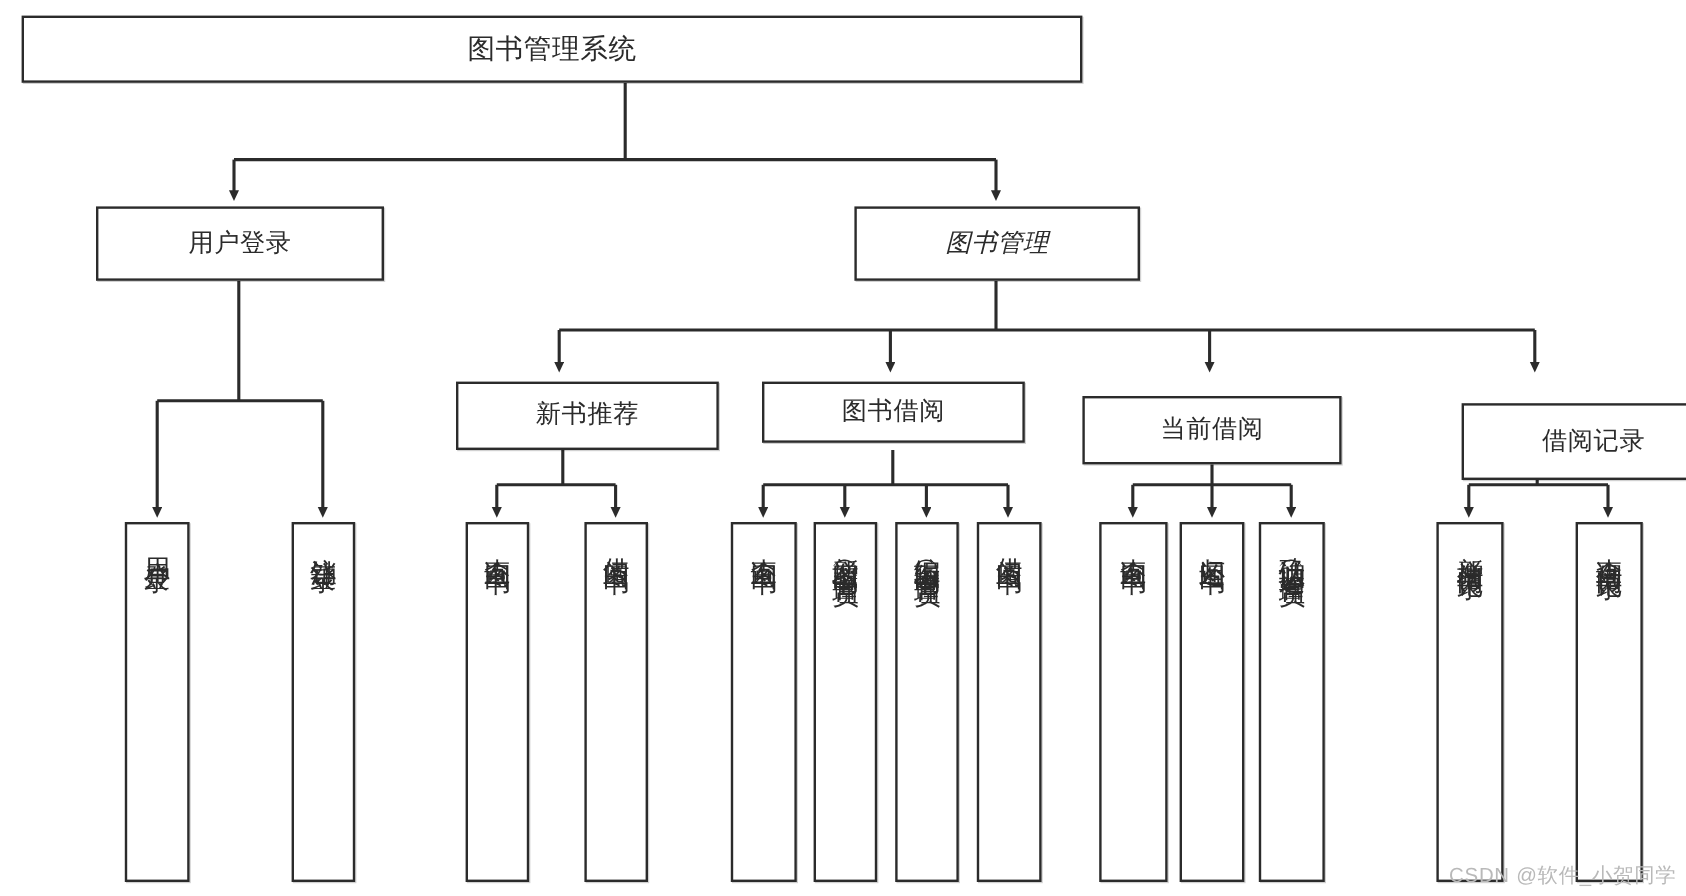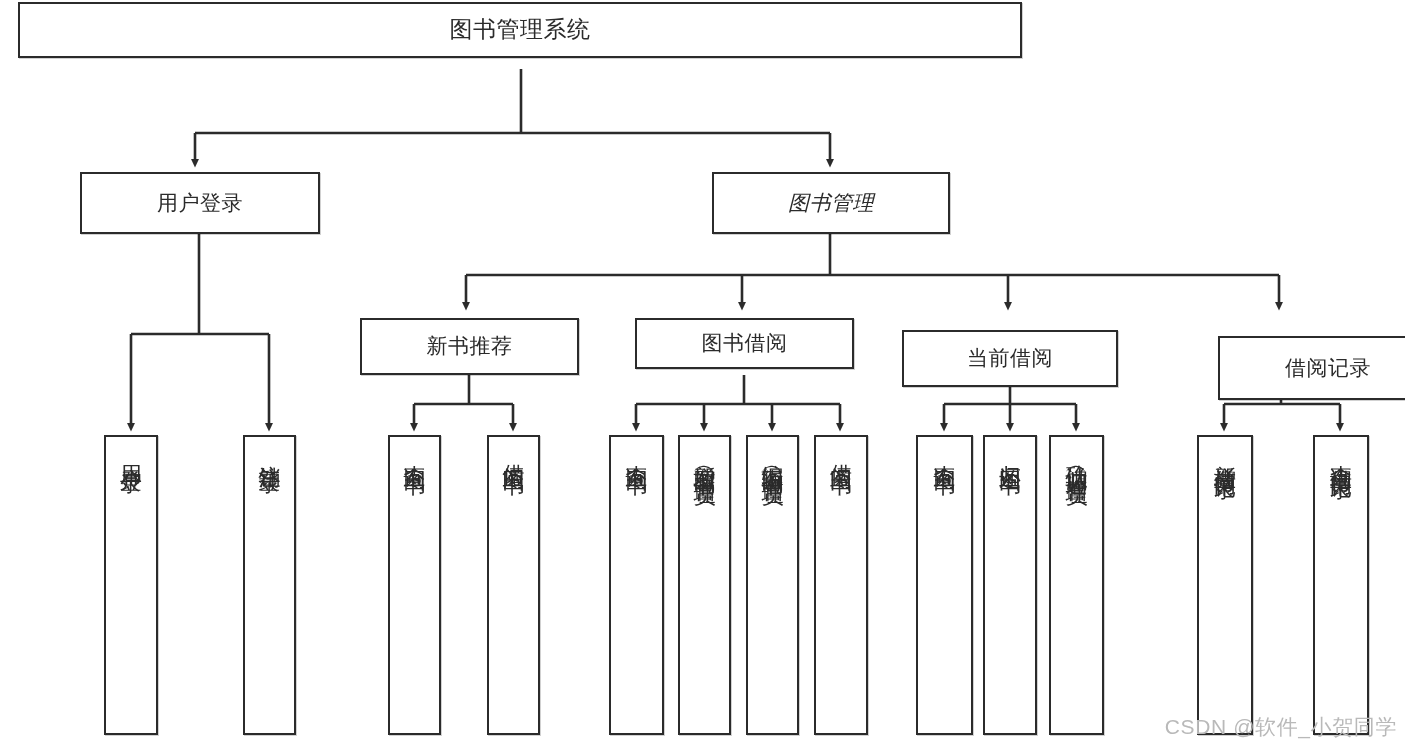--- a/index.html
+++ b/index.html
@@ -60,21 +60,21 @@
     line-height: 1.1;
     white-space: nowrap;
   }
   .node.root .node-label {
     font-size: 23px;
   }
   #watermark {
     position: absolute;
     right: 8px;
     bottom: 6px;
-    font-size: 21px;
+    font-size: 17px;
     color: #b9b9b9;
     letter-spacing: 0.6px;
     z-index: 5;
     white-space: nowrap;
   }
 </style>
 </head>
 <body>
 
 <div id="diagram-canvas">
@@ -122,32 +122,32 @@
       <path d="M1010,404 L1010,424" marker-end="url(#arrowhead)"></path>
       <path d="M1076,404 L1076,424" marker-end="url(#arrowhead)"></path>
 
       <path d="M1281,375 L1281,404"></path>
       <path d="M1224,404 L1340,404"></path>
       <path d="M1224,404 L1224,424" marker-end="url(#arrowhead)"></path>
       <path d="M1340,404 L1340,424" marker-end="url(#arrowhead)"></path>
     </g>
   </svg>
 
-  <div class="node horizontal root" style="left:18px; top:2px; width:1004px; height:56px;">
+  <div class="node horizontal root" style="left:18px; top:13px; width:884px; height:56px;">
     <span class="node-label">图书管理系统</span>
   </div>
 
   <div class="node horizontal" style="left:80px; top:172px; width:240px; height:62px;">
     <span class="node-label">用户登录</span>
   </div>
   <div class="node horizontal" style="left:712px; top:172px; width:238px; height:62px;font-style:italic;">
     <span class="node-label">图书管理</span>
   </div>
 
-  <div class="node horizontal" style="left:360px; top:318px; width:219px; height:57px;">
+  <div class="node horizontal" style="left:380px; top:318px; width:219px; height:57px;">
     <span class="node-label">新书推荐</span>
   </div>
   <div class="node horizontal" style="left:635px; top:318px; width:219px; height:51px;">
     <span class="node-label">图书借阅</span>
   </div>
   <div class="node horizontal" style="left:902px; top:318px; width:216px; height:57px;margin-top:12px;">
     <span class="node-label">当前借阅</span>
   </div>
   <div class="node horizontal" style="left:1170px; top:336px; width:220px; height:64px;margin-left:48px;">
     <span class="node-label">借阅记录</span>

